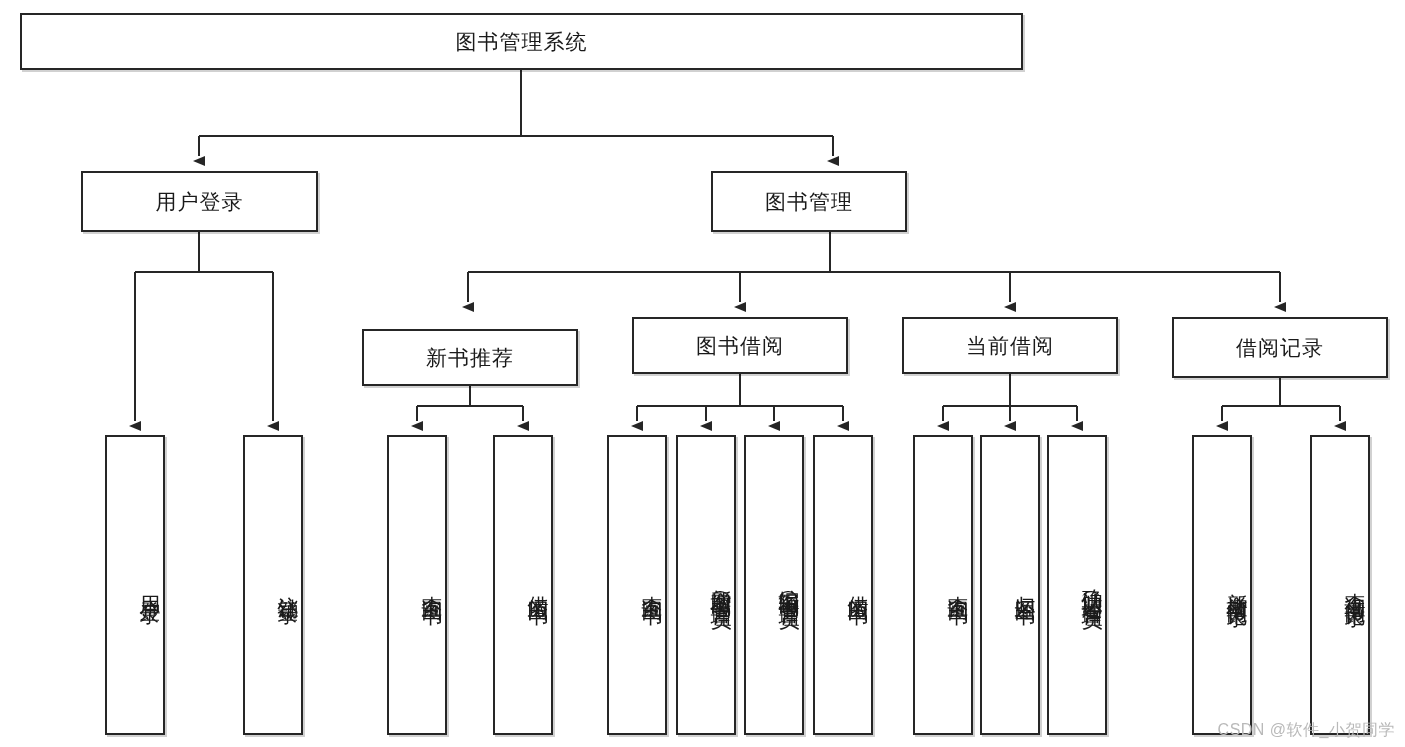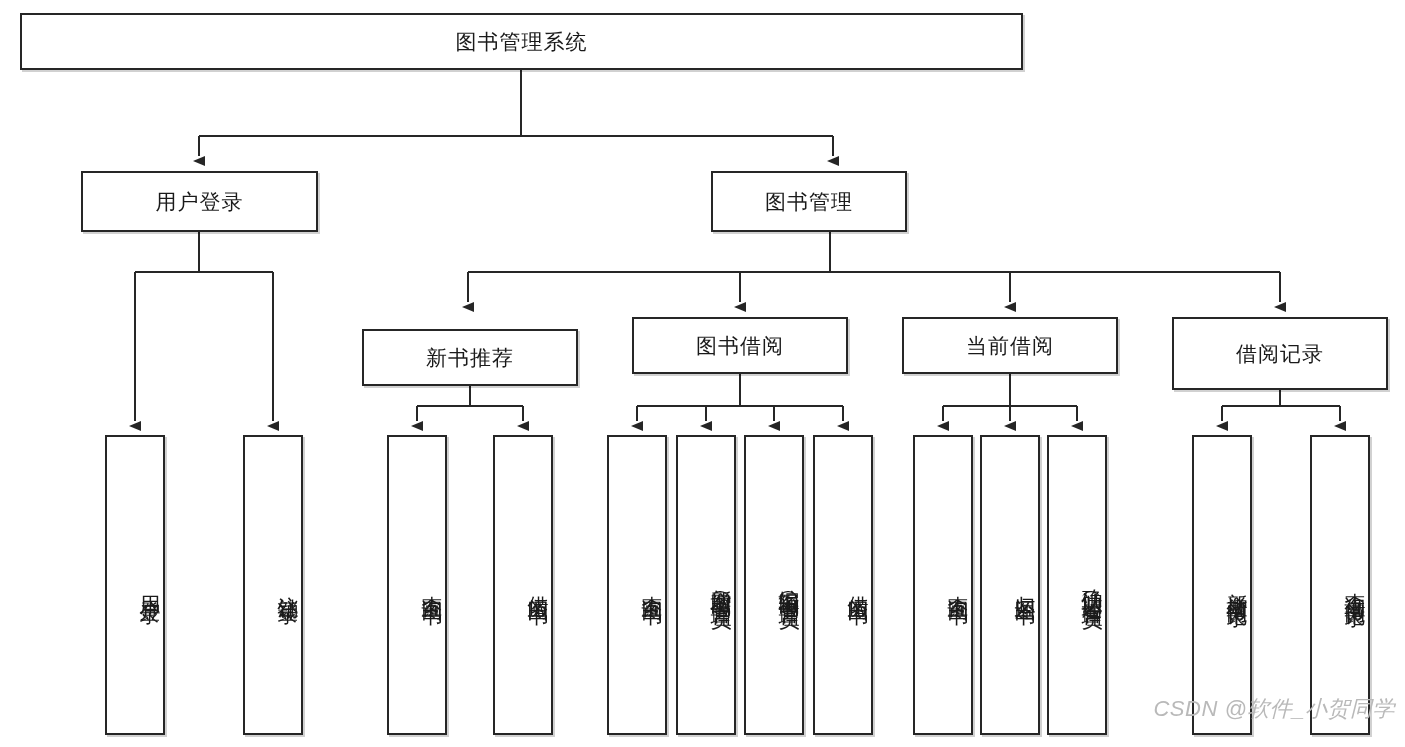--- a/index.html
+++ b/index.html
@@ -58,27 +58,26 @@
     writing-mode: vertical-rl;
     text-orientation: upright;
     display: block;
     text-align: center;
   }
 
   
   .watermark {
     position: absolute;
     right: 10px;
-    bottom: 23px;
-    font-size: 22px;
+    bottom: 6px;
+    font-size: 16px;
     color: #b9b9b9;
     letter-spacing: 0.5px;
     white-space: nowrap;
     user-select: none;
-    font-style: italic;
   }
 </style>
 </head>
 <body>
 
 <div>
 
   <svg id="diagram" viewBox="0 0 1405 747" width="1405" height="747" xmlns="http://www.w3.org/2000/svg">
     <defs>
       <marker id="arrow" markerWidth="10" markerHeight="12" refX="0" refY="6" orient="auto" markerUnits="userSpaceOnUse">
@@ -147,21 +146,21 @@
   </div>
 
   <div class="node horizontal" style="left:632px; top:317px; width:216px; height:57px;">
     <span>图书借阅</span>
   </div>
 
   <div class="node horizontal" style="left:902px; top:317px; width:216px; height:57px;">
     <span>当前借阅</span>
   </div>
 
-  <div class="node horizontal" style="left:1172px; top:317px; width:216px; height:73px;">
+  <div class="node horizontal" style="left:1172px; top:317px; width:216px; height:61px;">
     <span>借阅记录</span>
   </div>
 
   <div class="node vertical" style="left:105px; top:435px; width:60px; height:300px;">
     <span class="vtext">用户登录</span>
   </div>
   <div class="node vertical" style="left:243px; top:435px; width:60px; height:300px;">
     <span class="vtext">注销登录</span>
   </div>
 

